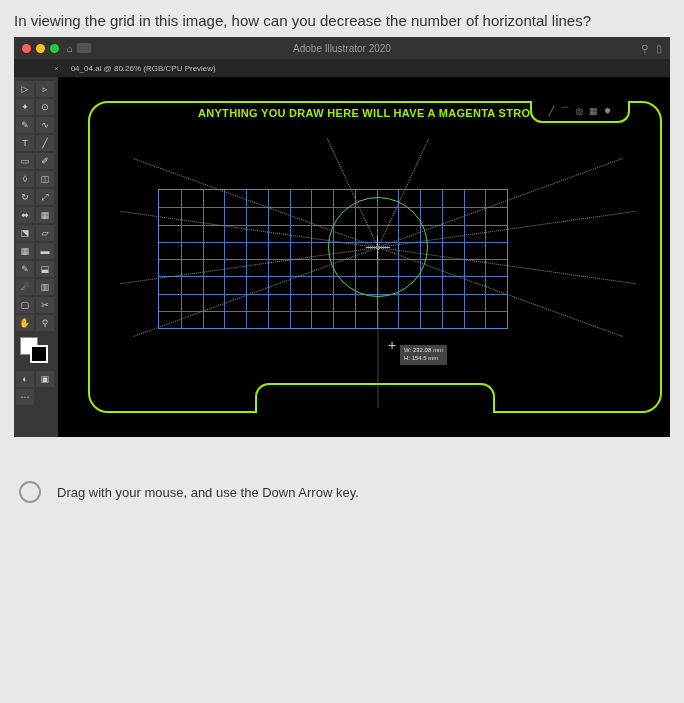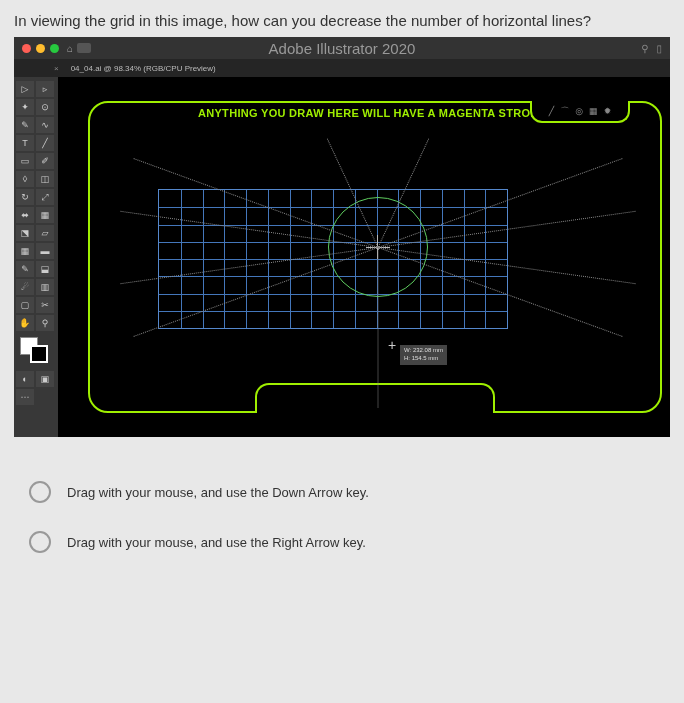--- a/index.html
+++ b/index.html
@@ -35,21 +35,21 @@
     .tl-red { background: #ff5f56; }
     .tl-yellow { background: #ffbd2e; }
     .tl-green { background: #27c93f; }
     .home-icon { color: #aaa; font-size: 10px; margin-left: 8px; }
     .dropdown-icon { color: #aaa; font-size: 9px; margin-left: 4px; width: 14px; height: 10px; background: #555; border-radius: 2px; display: inline-block; }
     .app-title {
       position: absolute;
       left: 50%;
       transform: translateX(-50%);
       color: #999;
-      font-size: 15px;
+      font-size: 10px;
     }
     .right-icons {
       margin-left: auto;
       display: flex;
       gap: 8px;
       color: #888;
       font-size: 10px;
     }
     .tab-bar {
       height: 18px;
@@ -228,21 +228,21 @@
       position: absolute;
       top: 268px;
       left: 342px;
       background: #444;
       color: #ddd;
       font-size: 6px;
       padding: 2px 4px;
       line-height: 1.3;
     }
     .answer-section {
-      padding: 30px 15px 10px;
+      padding: 30px 5px 10px;
     }
     .answer-option {
       display: flex;
       align-items: center;
       gap: 16px;
       padding: 14px 14px;
       cursor: pointer;
     }
     .radio {
       width: 22px;
@@ -272,21 +272,21 @@
     <span class="dropdown-icon"></span>
     <div class="app-title">Adobe Illustrator 2020</div>
     <div class="right-icons">
       <span>⚲</span>
       <span>▯</span>
     </div>
   </div>
 
   <div class="tab-bar">
     <span style="color:#888;font-size:8px;margin-right:4px;">×</span>
-    <div class="doc-tab">04_04.ai @ 98.34% (RGB/CPU Preview)</div>
+    <div class="doc-tab">04_04.ai @ 80.26% (RGB/CPU Preview)</div>
   </div>
 
   <div class="workspace">
     <div class="toolbox">
       <div class="tool-row">
           <div class="tool">▷</div>
           <div class="tool">▹</div>
         </div>
       <div class="tool-row">
           <div class="tool">✦</div>
@@ -414,17 +414,13 @@
       </div>
     </div>
   </div>
 </div>
 
 <div class="answer-section">
   <div class="answer-option">
     <div class="radio"></div>
     <div class="answer-label">Drag with your mouse, and use the Down Arrow key.</div>
   </div>
-  <div class="answer-option">
-    <div class="radio"></div>
-    <div class="answer-label">Drag with your mouse, and use the Right Arrow key.</div>
-  </div>
 </div>
 
 </body></html>

